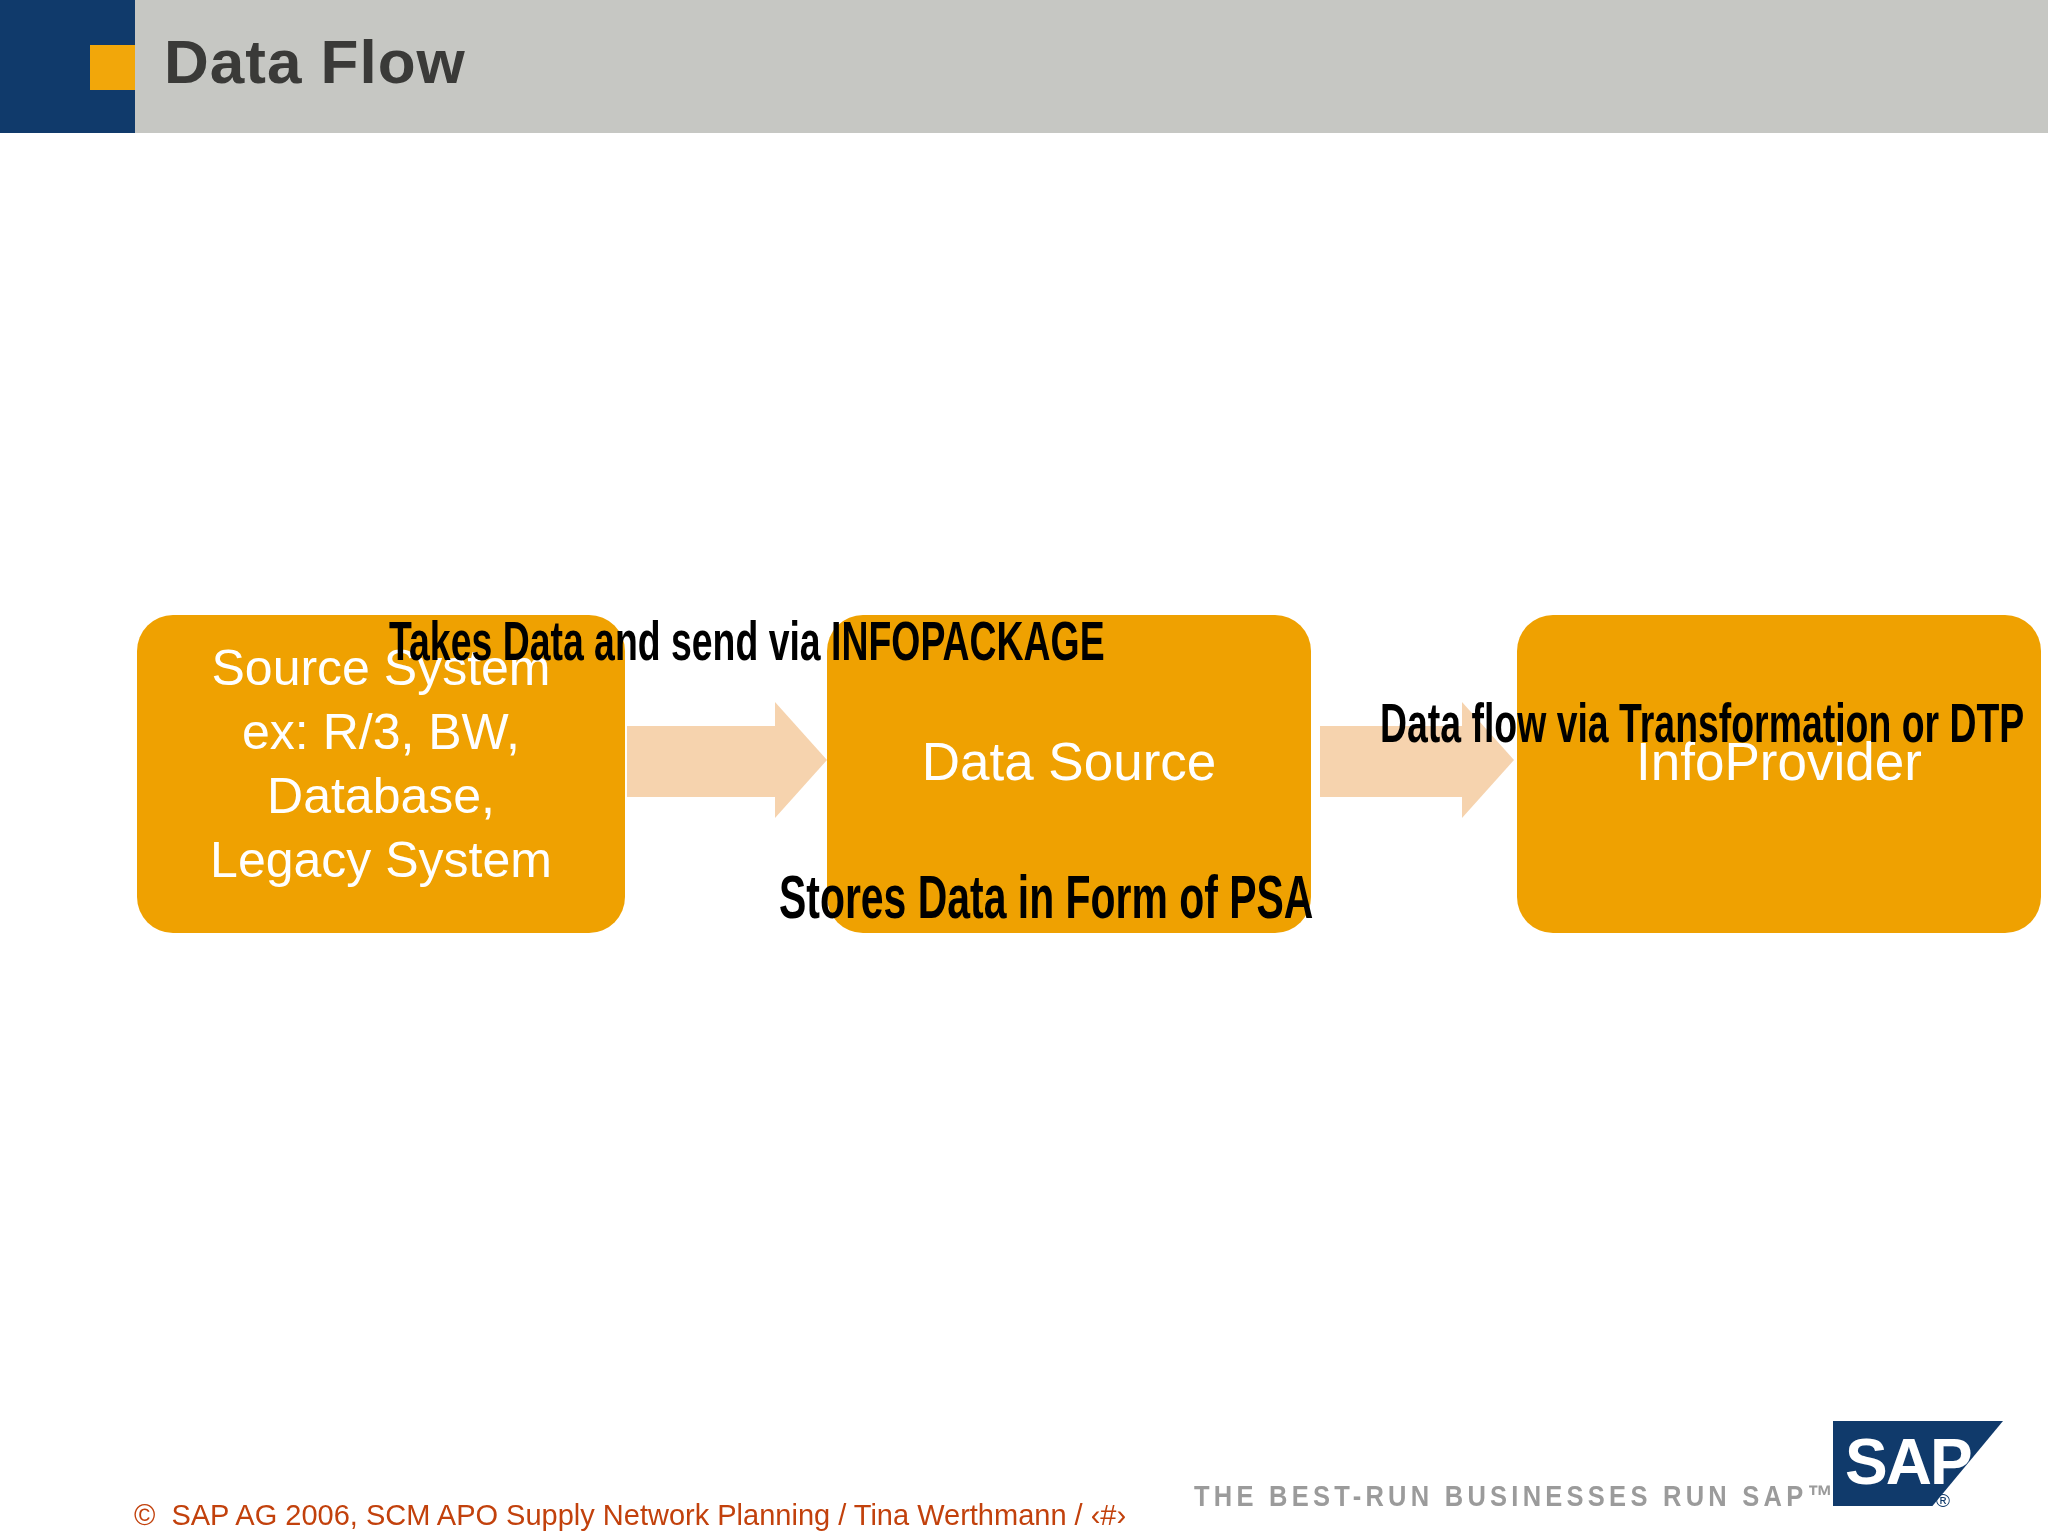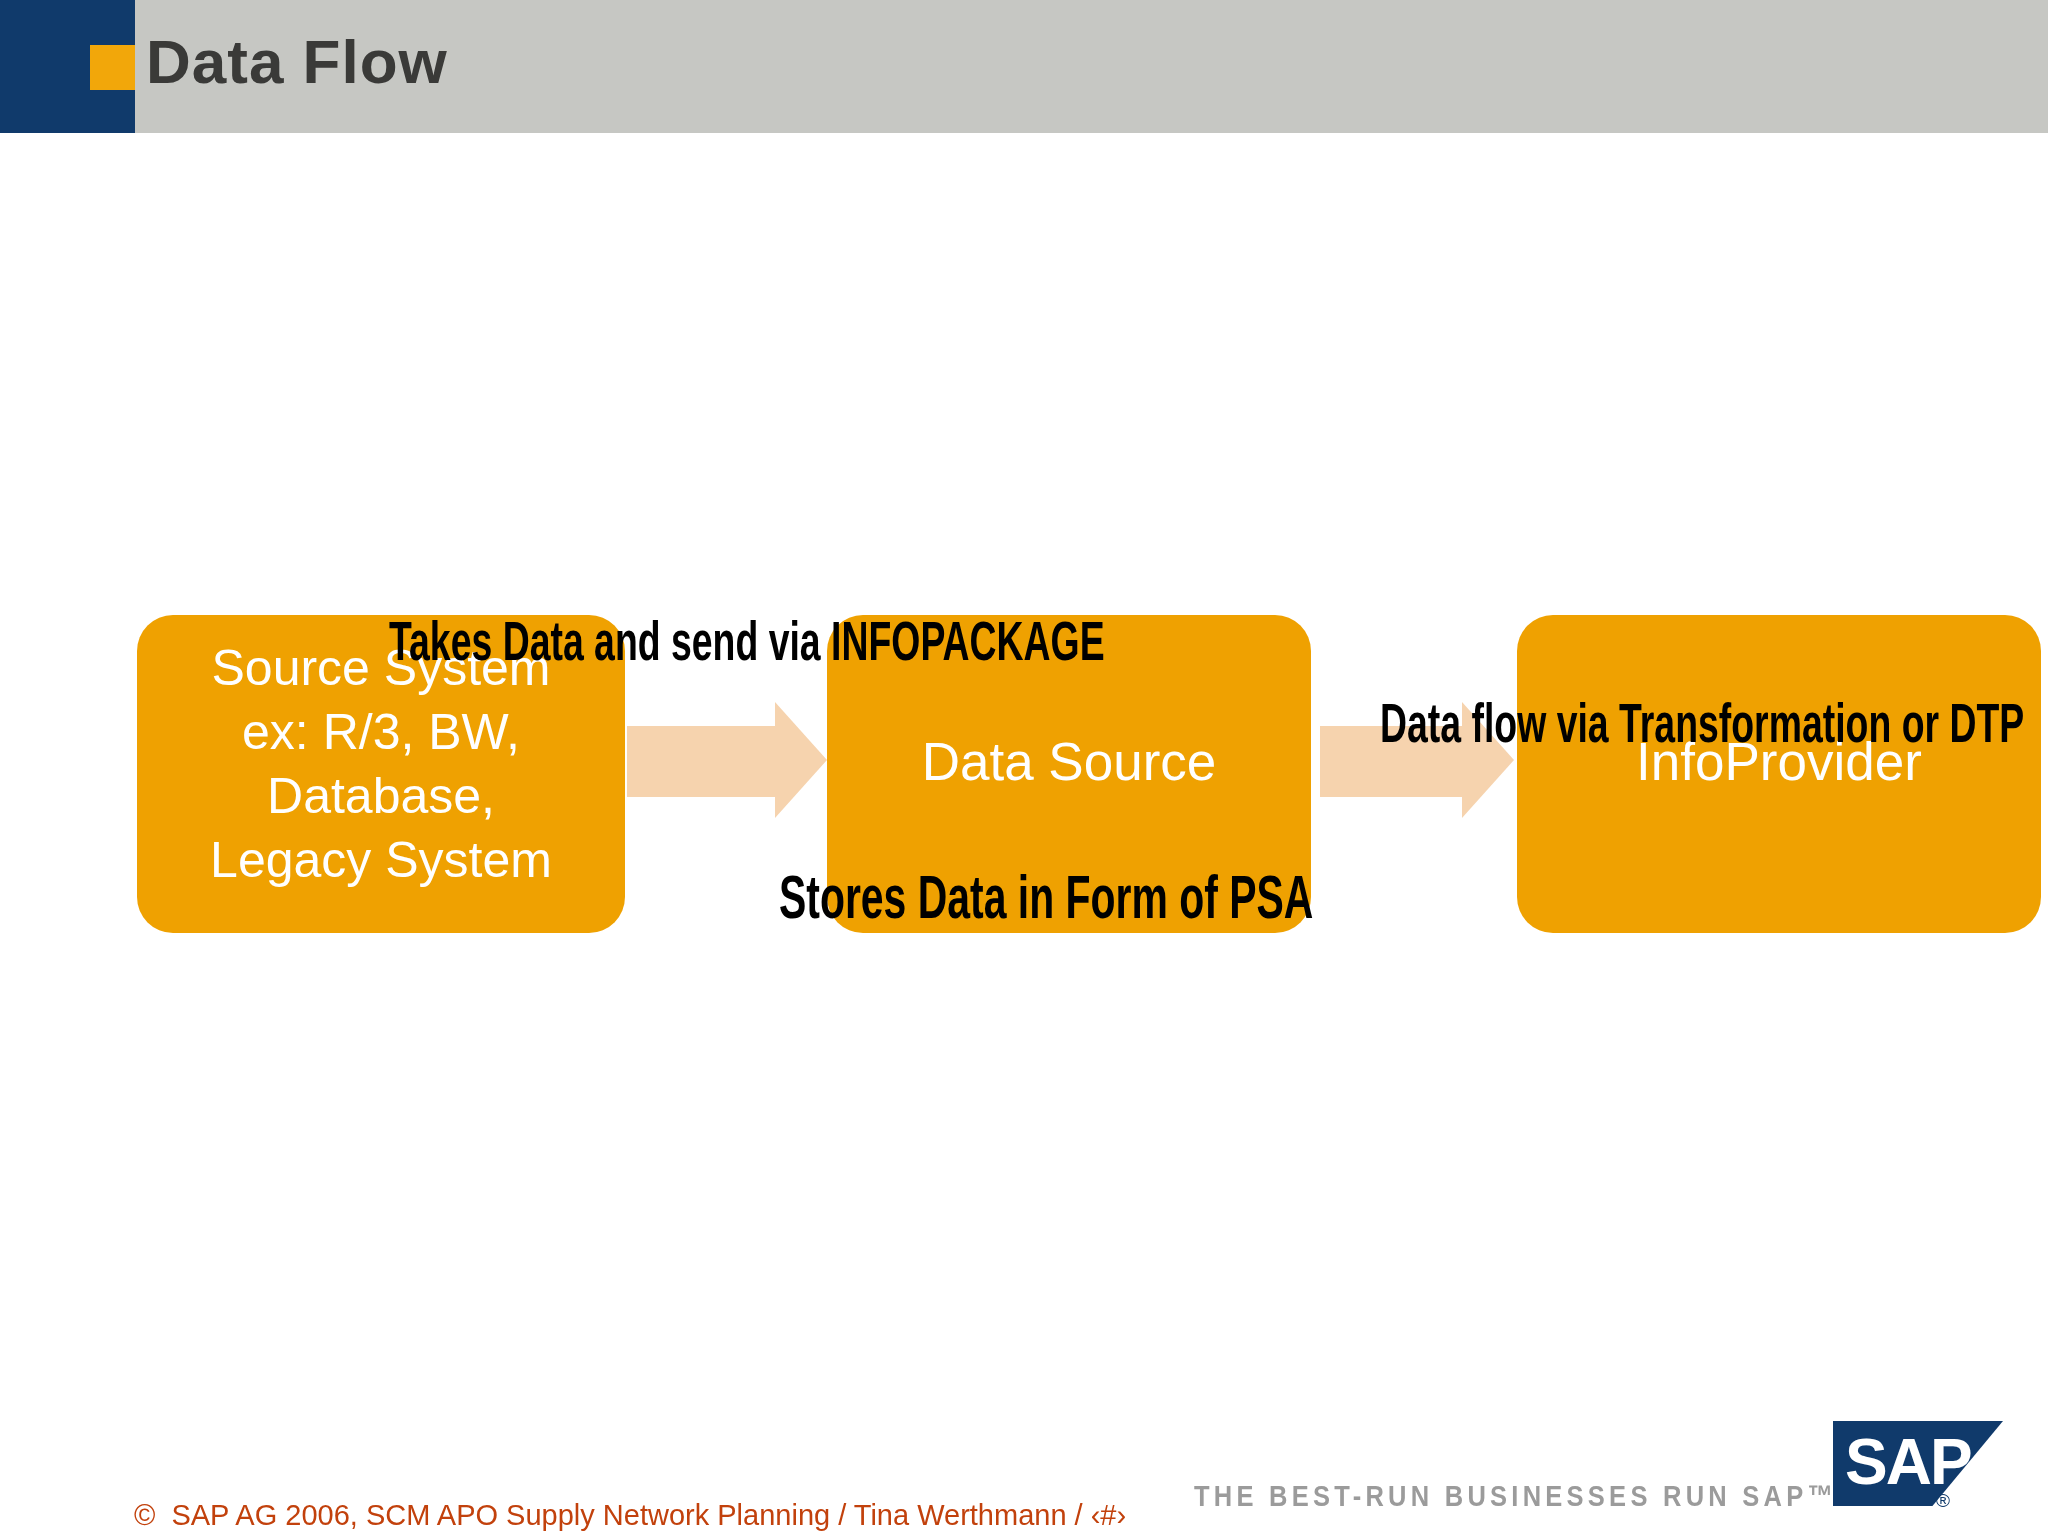--- a/index.html
+++ b/index.html
@@ -17,21 +17,21 @@
     background:#ffffff; overflow:hidden;
     font-family:"Liberation Sans","DejaVu Sans",sans-serif;
   }
   
   .topbar { position:absolute; left:0; top:0; width:2048px; height:133px;
     background:var(--header_gray,#C6C7C3); }
   .navy-block { position:absolute; left:0; top:0; width:135px; height:133px;
     background:var(--navy,#103A6B); }
   .accent-square { position:absolute; left:90px; top:45px; width:45px; height:45px;
     background:var(--orange,#F2A70A); }
-  .page-title { position:absolute; left:146px; top:25px; line-height:74px;
+  .page-title { position:absolute; left:164px; top:25px; line-height:74px;
     font-size:62px; font-weight:700; color:#3A3A38; letter-spacing:1px; white-space:nowrap; }
   
   .box { position:absolute; top:615px; height:318px; background:var(--box_orange,#EFA101);
     border-radius:36px; display:flex; flex-direction:column; justify-content:center;
     align-items:center; color:#ffffff; text-align:center; }
   .box-1 { left:137px; width:488px; font-size:50px; line-height:64px; padding-bottom:20px; }
   .box-2 { left:827px; width:484px; font-size:53px; padding-bottom:26px; }
   .box-3 { left:1517px; width:524px; font-size:53px; padding-bottom:26px; }
   
   .arrow { position:absolute; top:702px; height:116px; }

